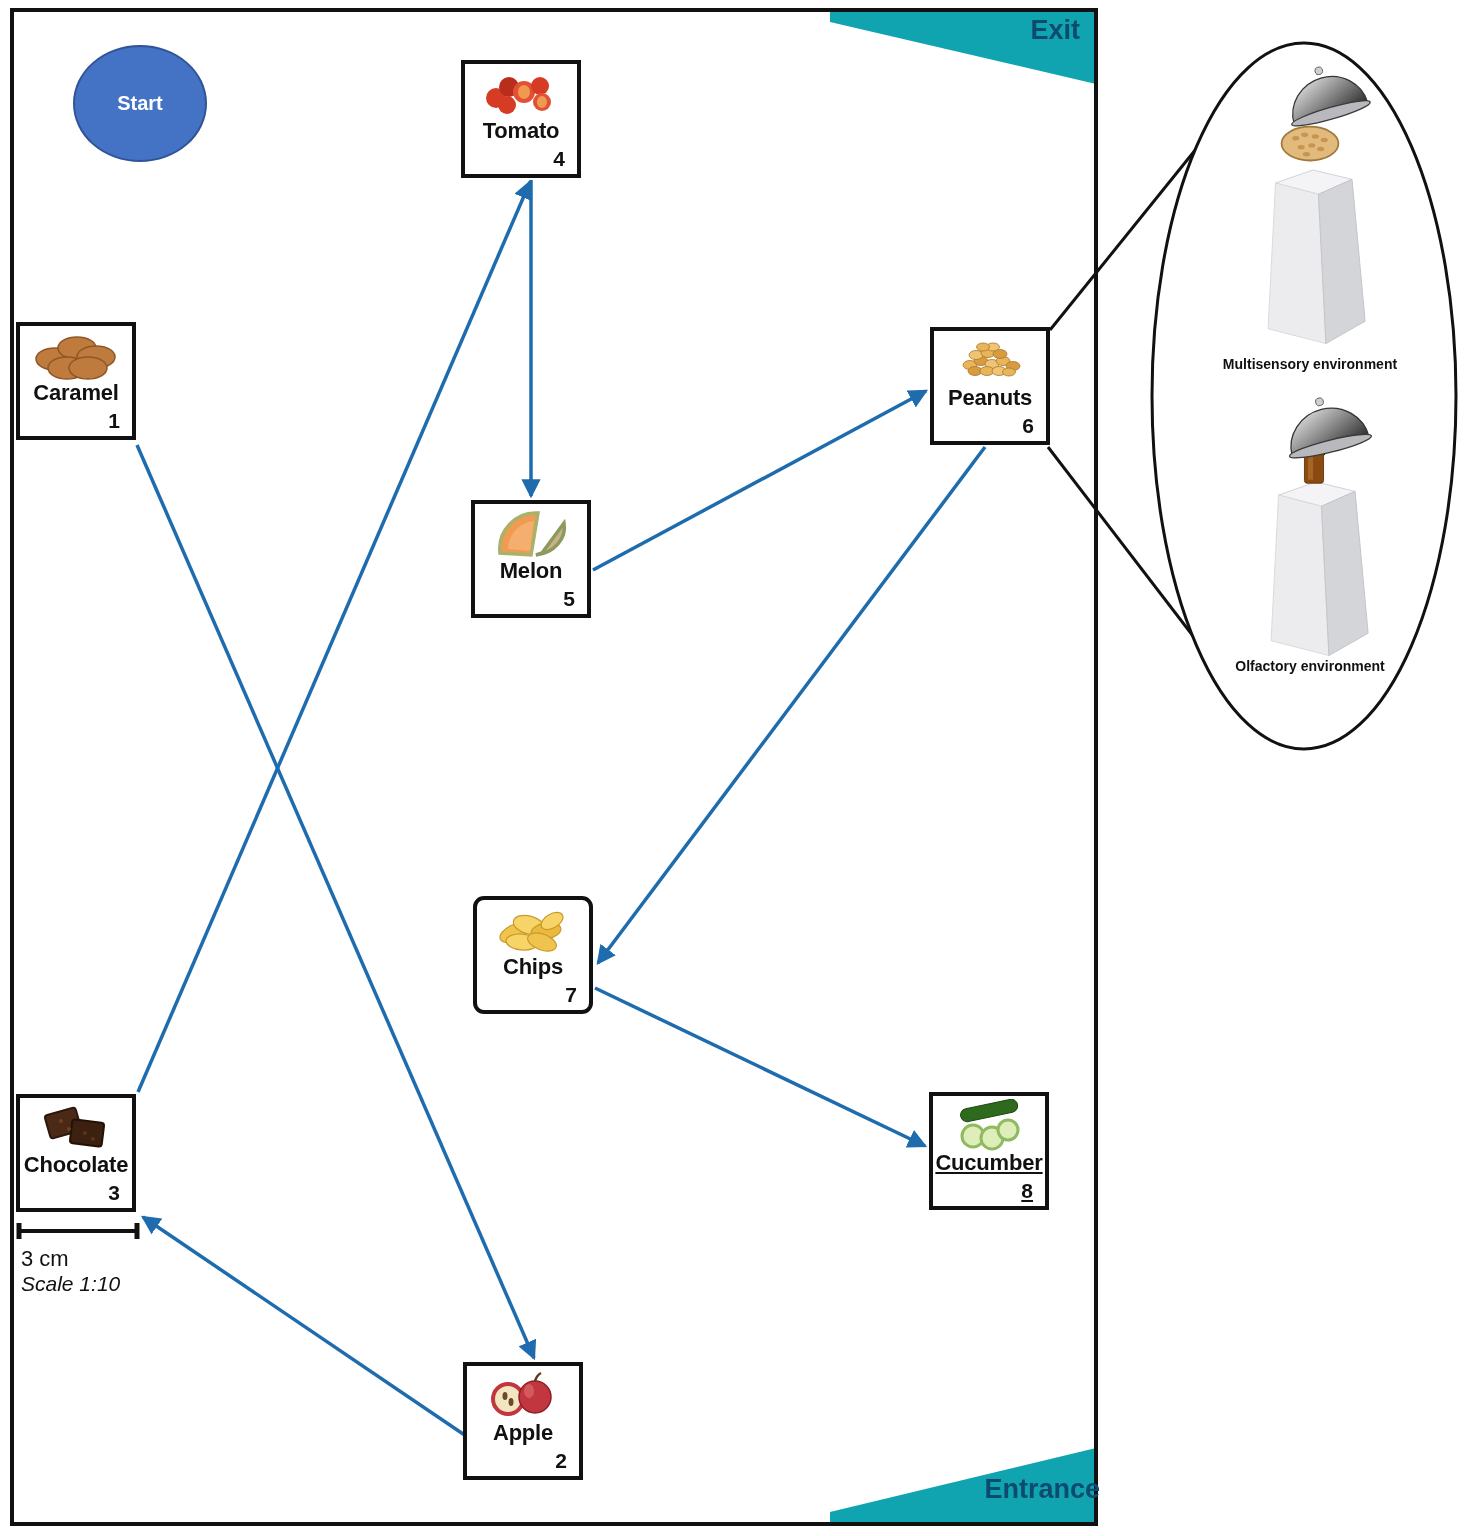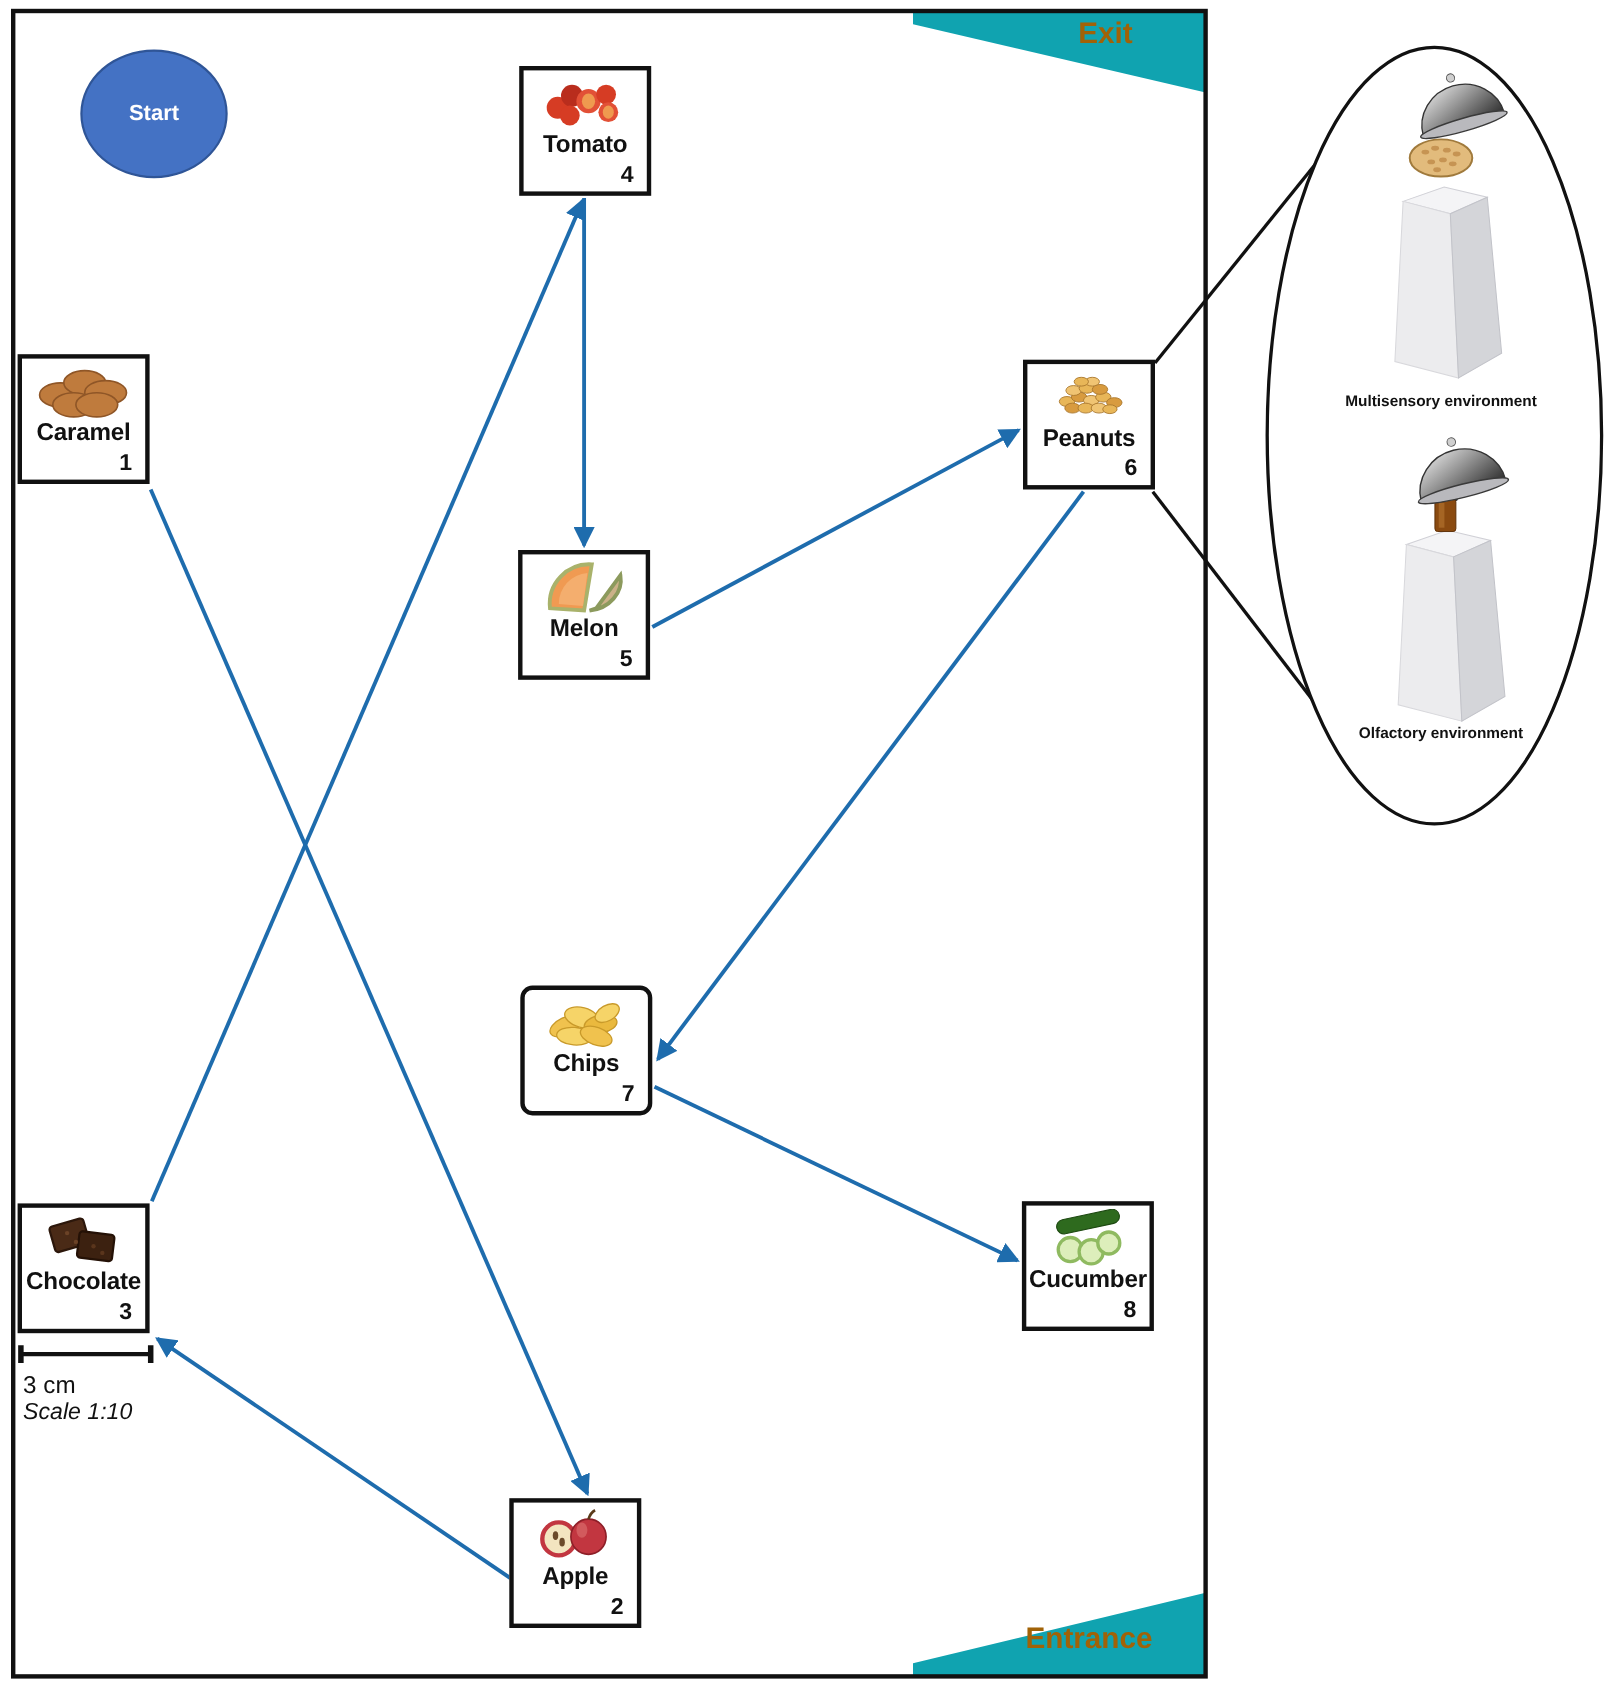--- a/index.html
+++ b/index.html
@@ -4,31 +4,31 @@
 <style>
   html,body{margin:0;padding:0;background:#fff;}
   .canvas{position:relative;width:1468px;height:1536px;background:#fff;
           font-family:"Liberation Sans",sans-serif;color:#111;overflow:hidden;}
   .overlay{position:absolute;left:0;top:0;pointer-events:none;}
   .room{position:absolute;left:10px;top:8px;width:1088px;height:1518px;
         border:4px solid #111;box-sizing:border-box;background:transparent;}
   .start{position:absolute;left:73px;top:45px;width:130px;height:113px;border-radius:50%;
          background:#4472c4;border:2px solid #2f5597;display:flex;align-items:center;justify-content:center;
          color:#fff;font-weight:bold;font-size:20px;}
-  .door-label{position:absolute;font-weight:bold;font-size:27px;color:#a16207;text-align:center;}
+  .door-label{position:absolute;font-weight:bold;font-size:27px;color:#0c4a6e;text-align:right;}
   .exit-label{left:930px;top:15px;width:150px;}
   .entrance-label{left:880px;top:1474px;width:220px;}
   .station{position:absolute;width:120px;height:118px;border:4px solid #111;background:#fff;
            box-sizing:border-box;display:flex;flex-direction:column;align-items:center;}
   .st-img{margin-top:3px;height:52px;display:flex;align-items:center;justify-content:center;}
   .st-label{font-size:22px;font-weight:bold;line-height:1.05;letter-spacing:-0.2px;white-space:nowrap;}
   .st-num{font-size:21px;font-weight:bold;align-self:flex-end;margin:auto 12px 3px 0;}
-  #st-caramel{left:16px;top:322px;}   #st-tomato{left:472px;top:60px;}
+  #st-caramel{left:16px;top:322px;}   #st-tomato{left:461px;top:60px;}
   #st-melon{left:471px;top:500px;}    #st-peanuts{left:930px;top:327px;}
-  #st-chips{left:473px;top:896px;border-radius:11px;}    #st-cucumber{left:929px;top:1092px;}
+  #st-chips{left:473px;top:896px;border-radius:11px;}    #st-cucumber{left:929px;top:1092px;text-decoration:underline;}
   #st-chocolate{left:16px;top:1094px;}#st-apple{left:463px;top:1362px;}
   .scalebar{position:absolute;left:16px;top:1222px;}
   .scale-text{position:absolute;left:21px;font-size:22px;}
   .scale-len{top:1246px;}
   .scale-ratio{top:1272px;font-style:italic;font-size:21px;}
   .exhibit{position:absolute;width:150px;height:310px;}
   #exhibit-1{left:1238px;top:60px;}
   #exhibit-2{left:1238px;top:395px;}
   .exhibit .pedestal{position:absolute;}
   .mag-label{position:absolute;font-weight:bold;font-size:14px;text-align:center;}

